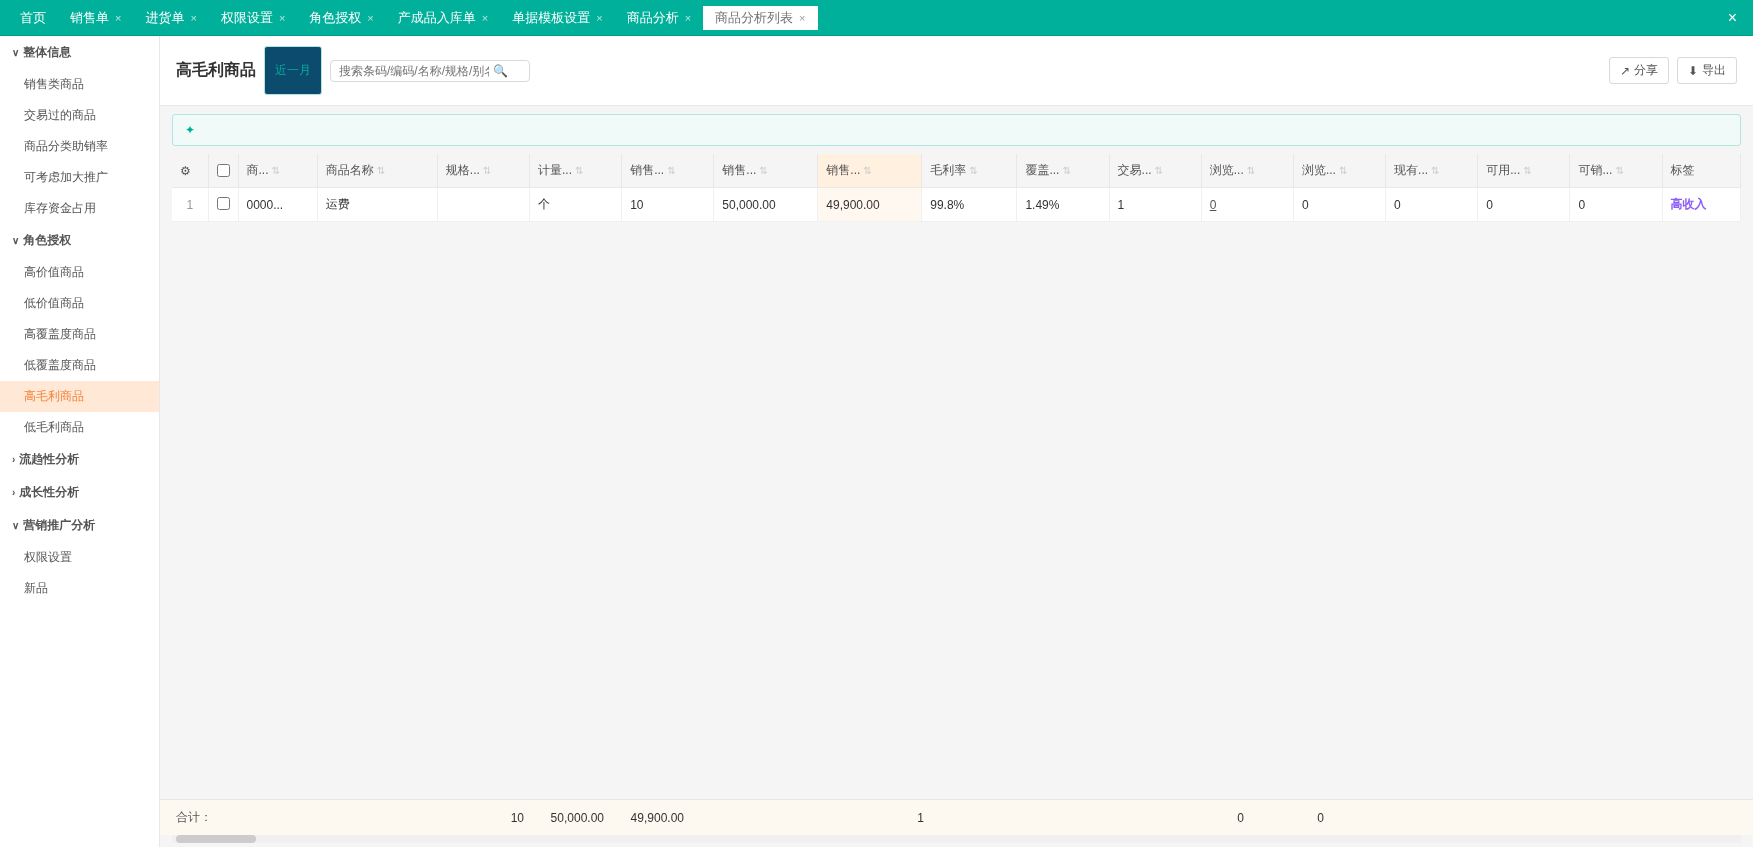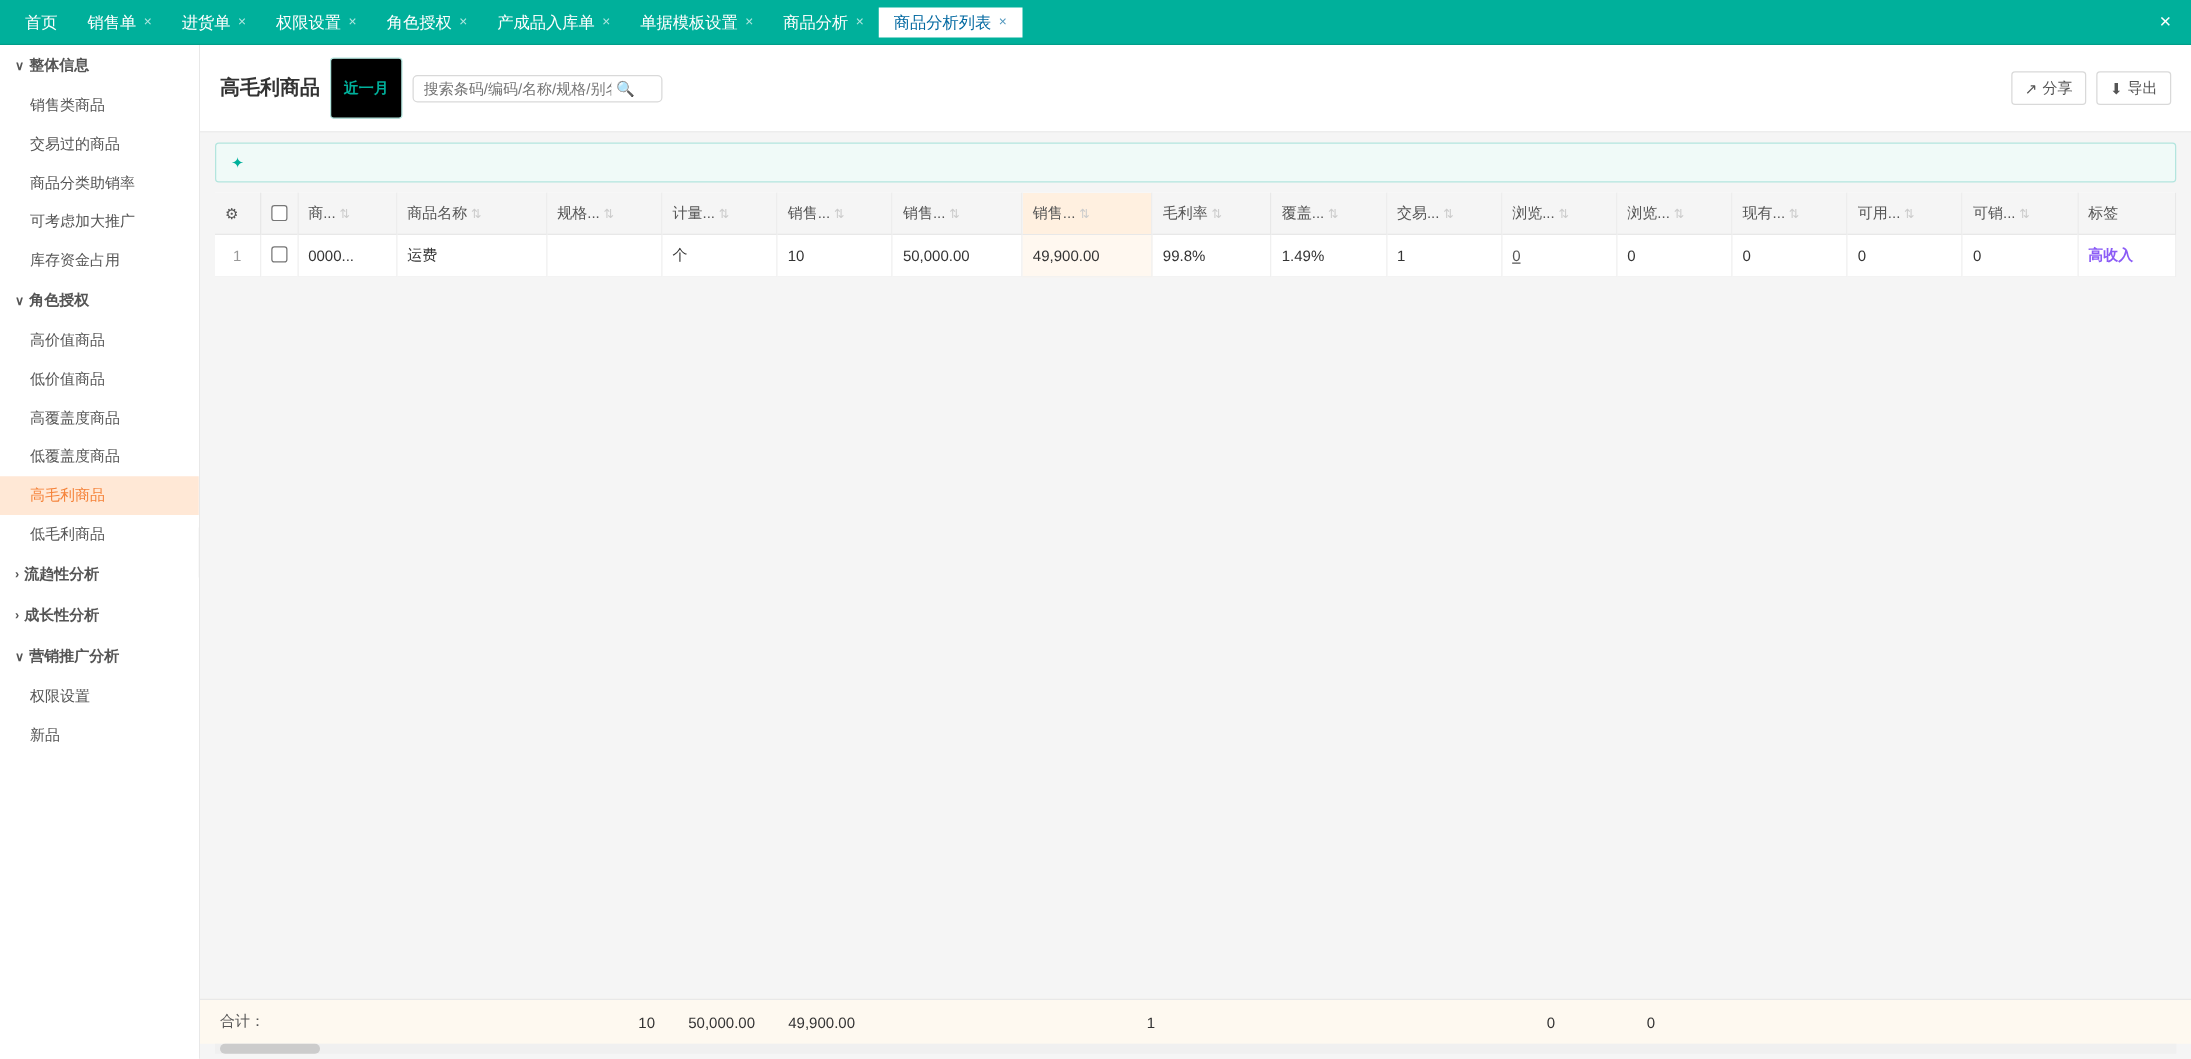--- a/index.html
+++ b/index.html
@@ -7,21 +7,21 @@
 
     
     .top-nav {
       display: flex; align-items: center; background: #00b09b; height: 36px; padding: 0 8px;
       border-bottom: 1px solid #009e8a;
     }
     .nav-item {
       display: flex; align-items: center; padding: 0 12px; height: 24px; color: #fff;
       font-size: 13px; cursor: pointer; white-space: nowrap; position: relative;
     }
-    .nav-item.active { background: #fff; color: #0369a1; align-items: center; }
+    .nav-item.active { background: #fff; color: #737373; align-items: center; }
     .nav-item .close-btn { margin-left: 6px; font-size: 11px; opacity: 0.7; }
     .nav-close-window { margin-left: auto; color: #fff; font-size: 16px; cursor: pointer; padding: 0 8px; }
 
     
     .main-layout { display: flex; height: calc(847px - 36px); }
 
     
     .sidebar {
       width: 160px; background: #fff; border-right: 1px solid #e8e8e8;
       overflow-y: auto; flex-shrink: 0;
@@ -40,22 +40,22 @@
     
     .content-area { flex: 1; display: flex; flex-direction: column; overflow: hidden; }
 
     
     .content-header {
       display: flex; align-items: center; padding: 10px 16px; background: #fff;
       border-bottom: 1px solid #e8e8e8; gap: 8px;
     }
     .page-title { font-size: 16px; font-weight: bold; color: #333; }
     .filter-btn {
-      background: #000000; color: #00b09b; border: 1px solid #b3e5de;
-      padding: 15px 10px; border-radius: 3px; cursor: pointer; font-size: 12px; font-weight: bold;
+      background: #0c4a6e; color: #00b09b; border: 1px solid #b3e5de;
+      padding: 15px 10px; border-radius: 3px; cursor: pointer; font-size: 12px;
     }
     .search-box {
       display: flex; align-items: center; border: 1px solid #d9d9d9;
       border-radius: 4px; padding: 3px 8px; gap: 4px; flex: 0 0 200px;
     }
     .search-box input {
       border: none; outline: none; font-size: 12px; color: #999; width: 150px;
     }
     .header-actions { margin-left: auto; display: flex; gap: 8px; }
     .action-btn {

